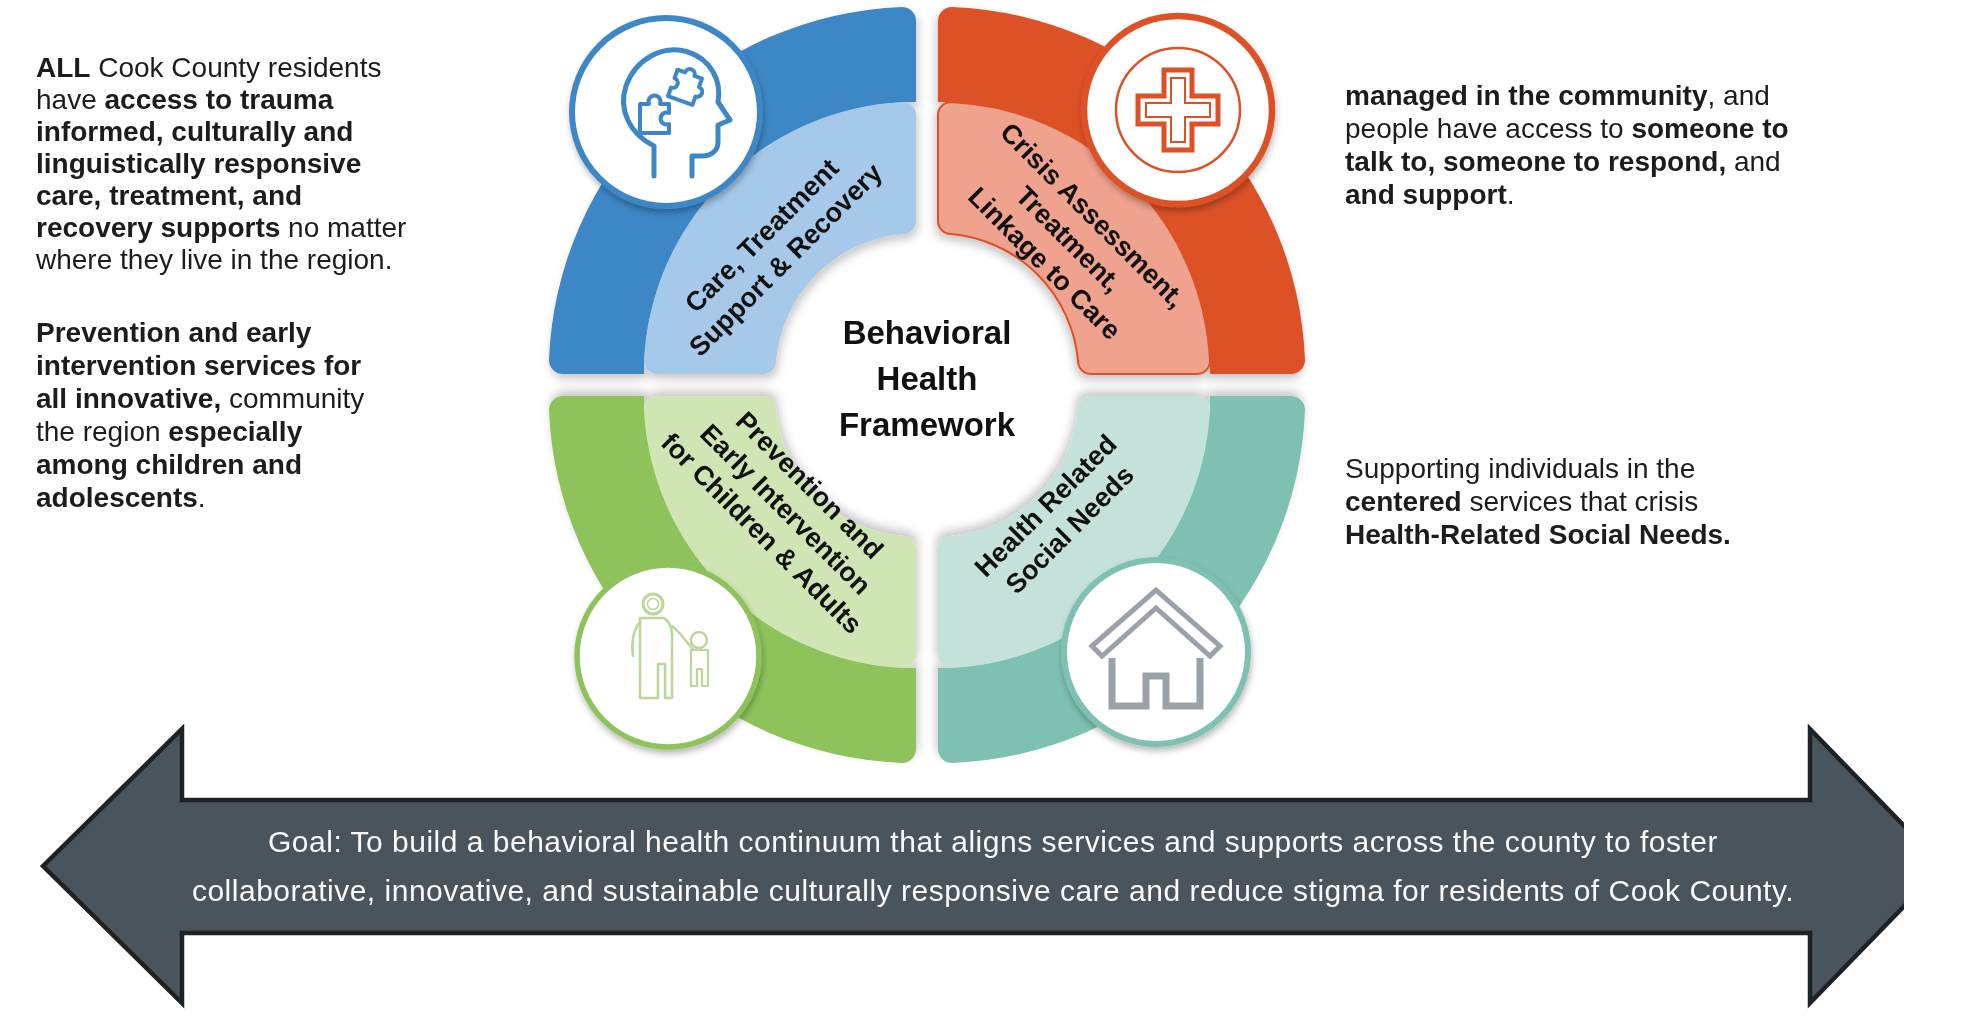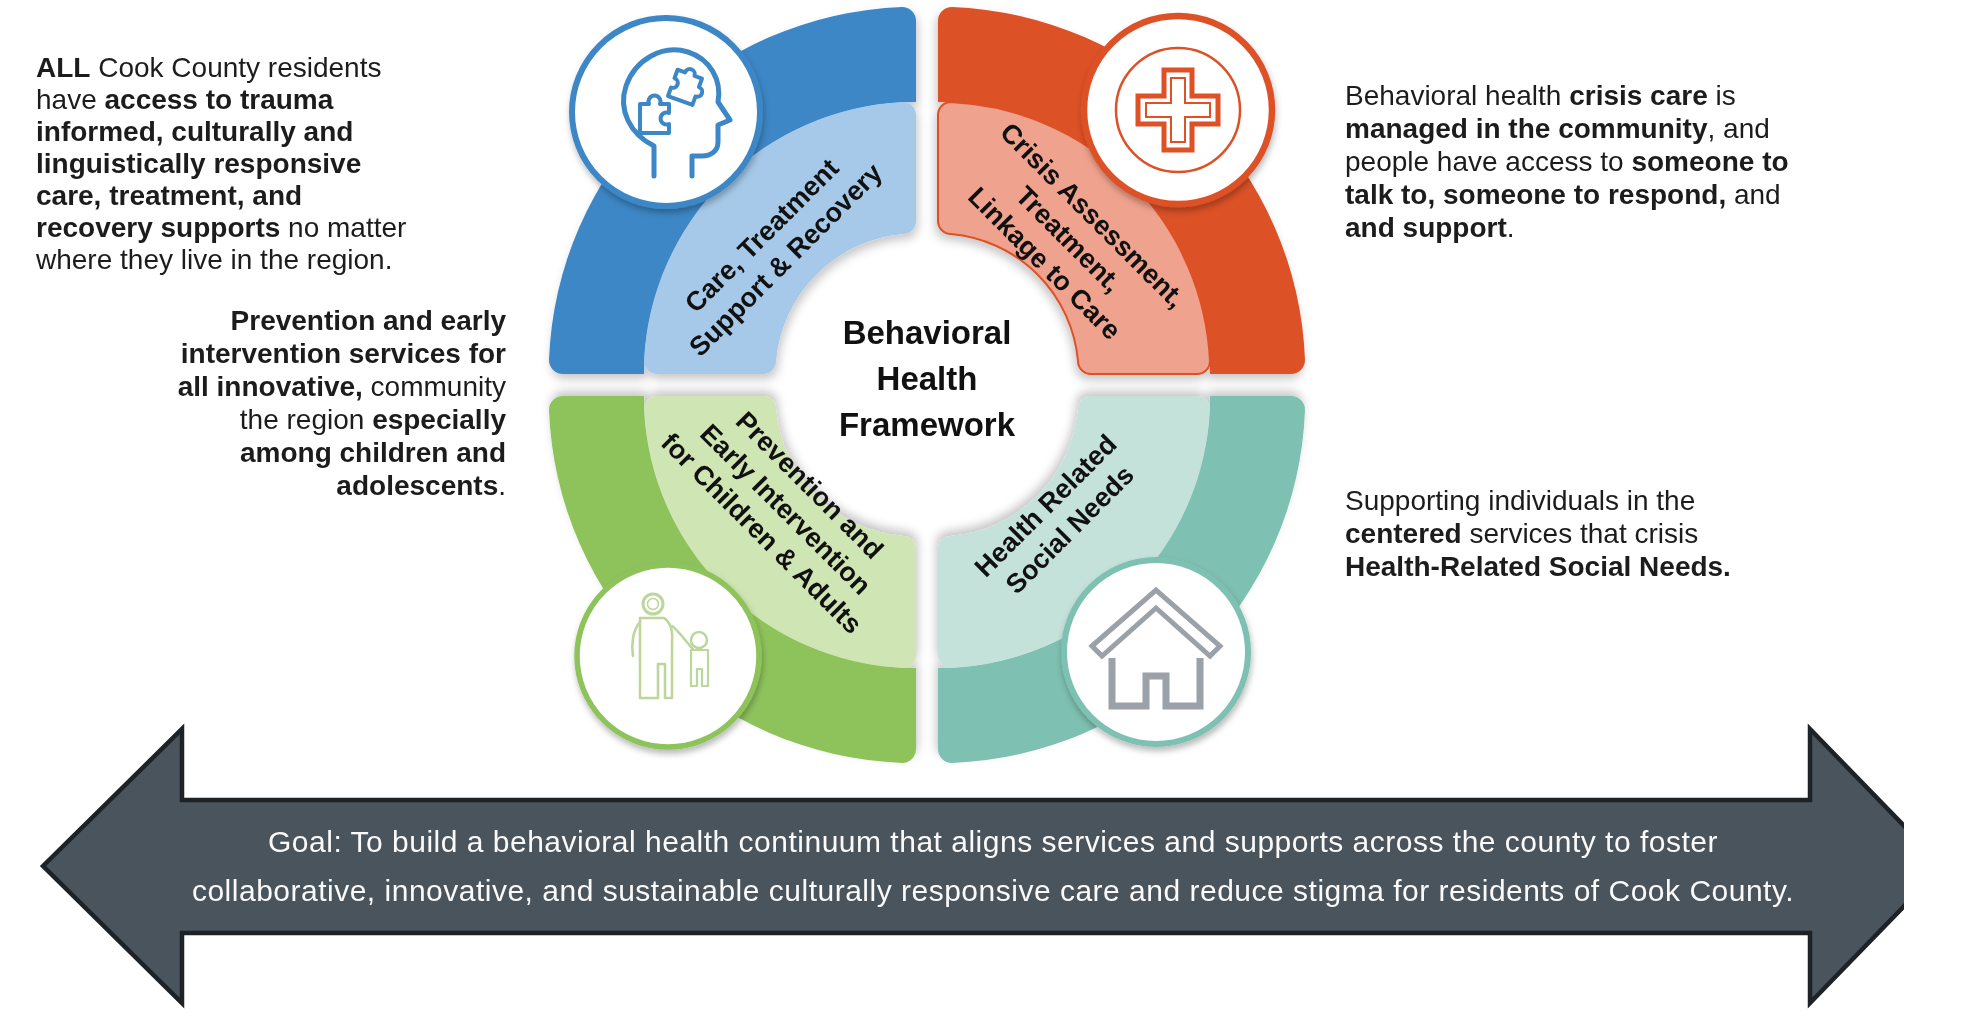--- a/index.html
+++ b/index.html
@@ -3,23 +3,23 @@
 <meta charset="utf-8">
 <style>
   html,body{margin:0;padding:0;background:#ffffff;}
   body{font-family:"Liberation Sans", sans-serif;}
   .canvas{position:relative;width:1904px;height:1030px;background:#ffffff;overflow:hidden;border-radius:11px;}
   .para{position:absolute;color:#1c1c1c;font-size:28px;}
   .para .tl{white-space:nowrap;}
   .para span{font-weight:400;}
   .para span.b{font-weight:700;}
   #para-left-top{left:36px;top:52px;line-height:32px;width:470px;}
-  #para-left-bottom{left:36px;top:304px;line-height:33px;width:470px;text-align:right;}
+  #para-left-bottom{left:36px;top:316px;line-height:33px;width:470px;}
   #para-right-top{left:1345px;top:79px;line-height:33px;width:580px;}
-  #para-right-bottom{left:1345px;top:452px;line-height:33px;width:580px;margin-top:32px;}
+  #para-right-bottom{left:1345px;top:452px;line-height:33px;width:580px;}
   svg text{font-family:"Liberation Sans", sans-serif;}
   .qlabel{font-size:27px;font-weight:700;fill:#111111;text-anchor:middle;}
   .center-title{font-size:33px;font-weight:700;fill:#111111;text-anchor:middle;}
   .goal-text{font-size:30px;font-weight:400;fill:#fafafa;text-anchor:middle;letter-spacing:0.5px;}
 </style>
 </head>
 <body>
 
 <div class="canvas">
 
@@ -36,21 +36,20 @@
   <div class="para" id="para-left-bottom">
       <div class="tl"><span class="b">Prevention and early</span></div>
       <div class="tl"><span class="b">intervention services for</span></div>
       <div class="tl"><span class="b">all innovative,</span><span> community</span></div>
       <div class="tl"><span>the region </span><span class="b">especially</span></div>
       <div class="tl"><span class="b">among children and</span></div>
       <div class="tl"><span class="b">adolescents</span><span>.</span></div>
     </div>
 
   <div class="para" id="para-right-top">
-      <div class="tl"><span>Behavioral health </span><span class="b">crisis care</span><span> is</span></div>
       <div class="tl"><span class="b">managed in the community</span><span>, and</span></div>
       <div class="tl"><span>people have access to </span><span class="b">someone to</span></div>
       <div class="tl"><span class="b">talk to, someone to respond,</span><span> and</span></div>
       <div class="tl"><span class="b">and support</span><span>.</span></div>
     </div>
 
   <div class="para" id="para-right-bottom">
       <div class="tl"><span>Supporting individuals in the</span></div>
       <div class="tl"><span class="b">centered</span><span> services that crisis</span></div>
       <div class="tl"><span class="b">Health-Related Social Needs.</span></div>

